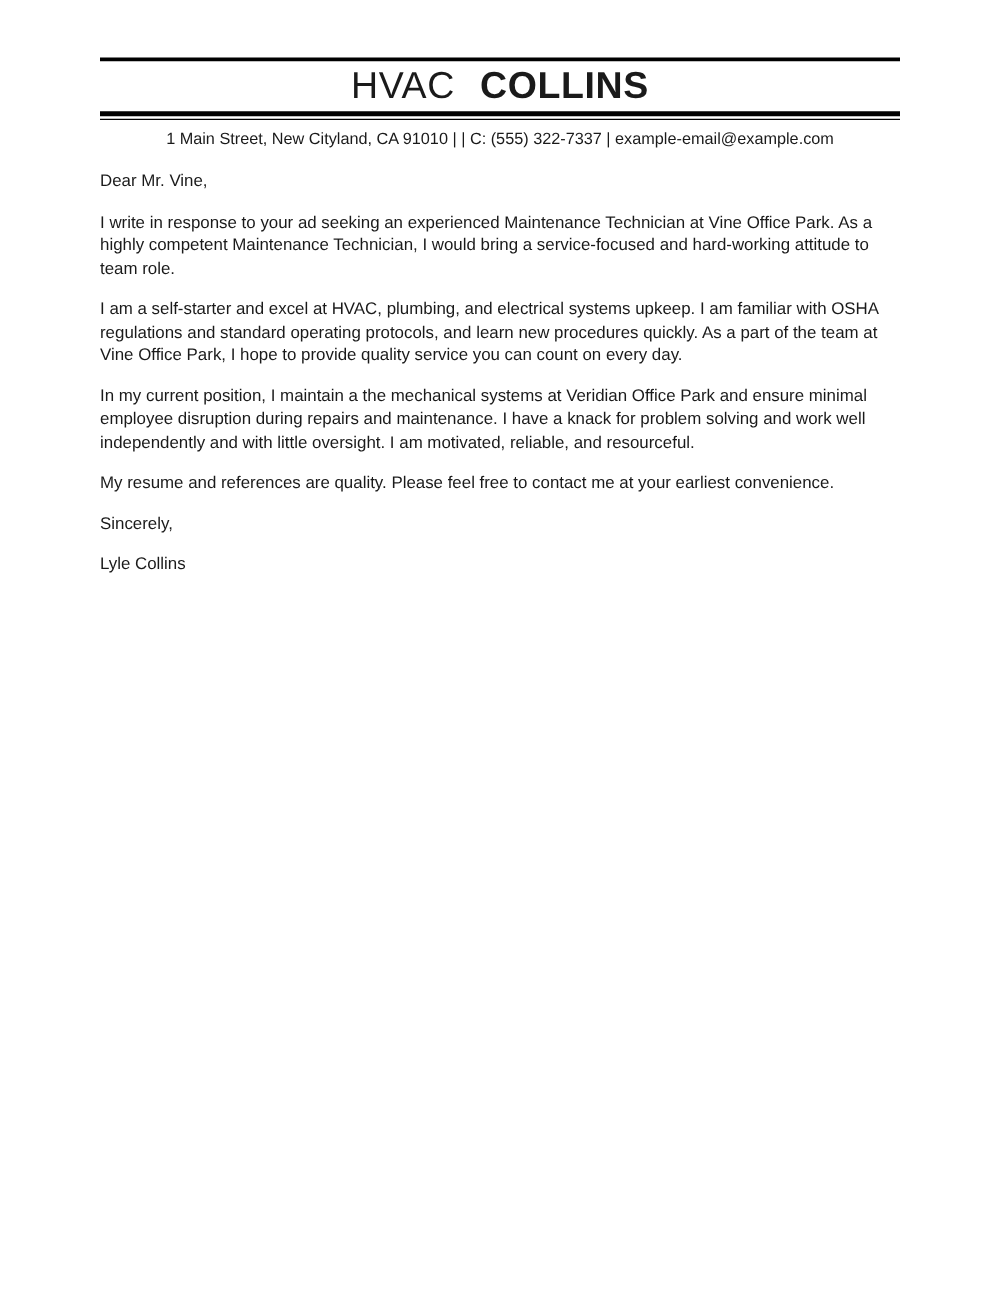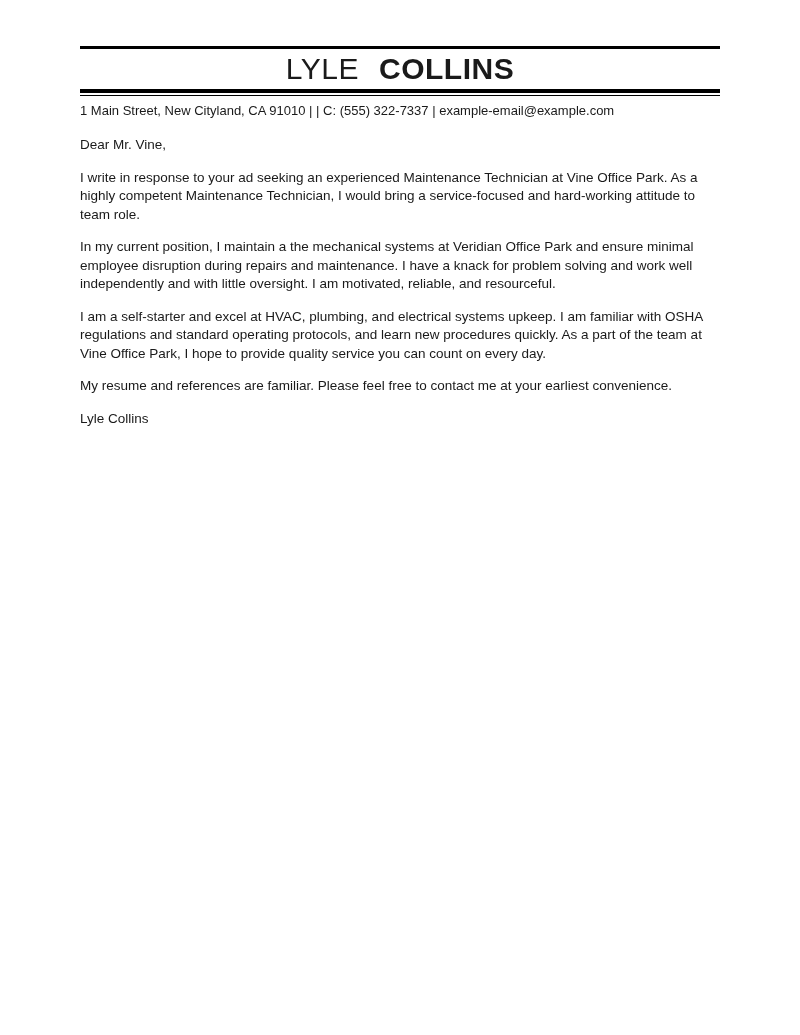--- a/index.html
+++ b/index.html
@@ -42,20 +42,21 @@
     height: 4px;
     background: var(--rule-color, #000000);
   }
   .rule-double-thin {
     margin-top: 2px;
     height: 1px;
     background: var(--rule-color, #000000);
   }
   .contact-line {
     margin-top: 7px;
+    text-align: center;
     font-size: 13px;
     line-height: 16px;
     color: var(--text-color, #1a1a1a);
     white-space: nowrap;
   }
   .letter-body {
     margin-top: 17px;
     font-size: 13.5px;
     line-height: 18.5px;
   }
@@ -68,31 +69,32 @@
 </style>
 </head>
 <body>
 
 <div class="page">
   <div class="content">
 
     <div class="rule-top"></div>
 
     <div class="letterhead-name">
-      <span class="name-first">LYLE</span><span class="name-last">COLLINS</span>
+      <span class="name-first">HVAC</span><span class="name-last">COLLINS</span>
     </div>
 
     <div class="rule-double-thick"></div>
     <div class="rule-double-thin"></div>
 
     <div class="contact-line">1 Main Street, New Cityland, CA 91010 | | C: (555) 322-7337 | example-email@example.com</div>
 
     <div class="letter-body">
       <p>Dear Mr. Vine,</p>
       <p>I write in response to your ad seeking an experienced Maintenance Technician at Vine Office Park. As a highly competent Maintenance Technician, I would bring a service-focused and hard-working attitude to team role.</p>
+      <p>I am a self-starter and excel at HVAC, plumbing, and electrical systems upkeep. I am familiar with OSHA regulations and standard operating protocols, and learn new procedures quickly. As a part of the team at Vine Office Park, I hope to provide quality service you can count on every day.</p>
       <p>In my current position, I maintain a the mechanical systems at Veridian Office Park and ensure minimal employee disruption during repairs and maintenance. I have a knack for problem solving and work well independently and with little oversight. I am motivated, reliable, and resourceful.</p>
-      <p>I am a self-starter and excel at HVAC, plumbing, and electrical systems upkeep. I am familiar with OSHA regulations and standard operating protocols, and learn new procedures quickly. As a part of the team at Vine Office Park, I hope to provide quality service you can count on every day.</p>
-      <p>My resume and references are familiar. Please feel free to contact me at your earliest convenience.</p>
+      <p>My resume and references are quality. Please feel free to contact me at your earliest convenience.</p>
+      <p>Sincerely,</p>
       <p class="signature">Lyle Collins</p>
     </div>
 
   </div>
 </div>
 
 </body></html>

